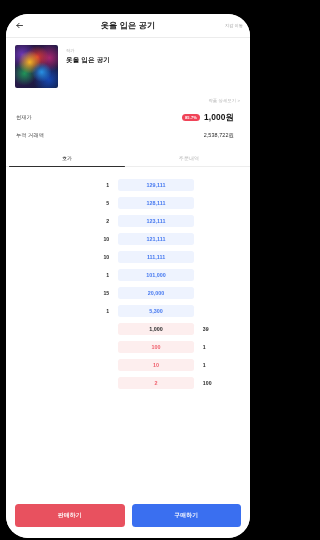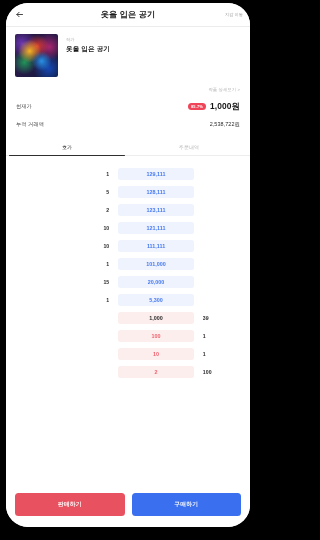--- a/index.html
+++ b/index.html
@@ -9,21 +9,21 @@
     font-family: "Liberation Sans", "DejaVu Sans", sans-serif;
     overflow: hidden;
   }
   .device {
     position: relative;
     width: 256px; height: 540px;
     background: #000;
   }
   .screen {
     position: absolute;
-    left: 6px; top: 3px;
+    left: 6px; top: 14px;
     width: 244px; height: 524px;
     background: #ffffff;
     border-radius: 22px;
     overflow: hidden;
     display: flex;
     flex-direction: column;
   }
 
   
   .header {
@@ -111,21 +111,21 @@
     justify-content: flex-end;
     padding: 10px 10px 0 10px;
   }
   .detail-link {
     font-size: 4.3px;
     color: #b0b0b0;
     letter-spacing: 0.1px;
   }
 
   
-  .price-section { padding: 9px 10px 0 10px; }
+  .price-section { padding: 9px 16px 0 10px; }
   .price-row {
     display: flex;
     align-items: center;
     justify-content: space-between;
     margin-bottom: 9px;
   }
   .price-label {
     font-size: 5.2px;
     color: #3a3a3a;
     letter-spacing: 0.1px;

